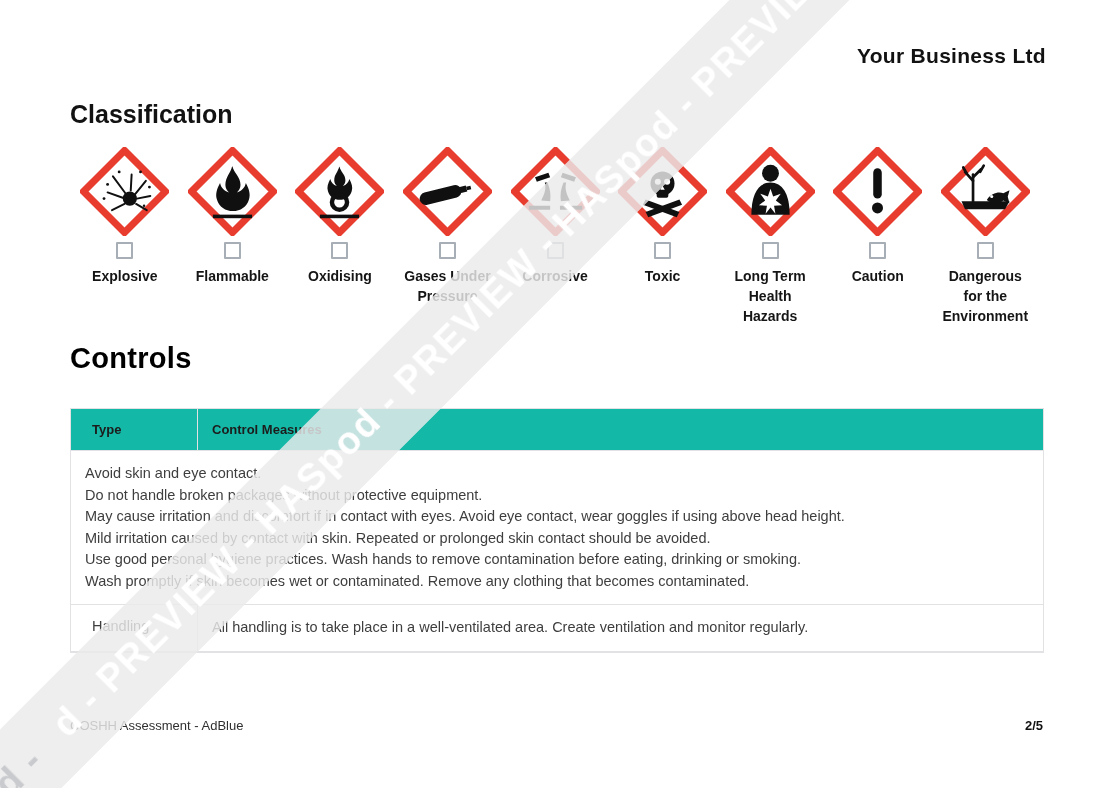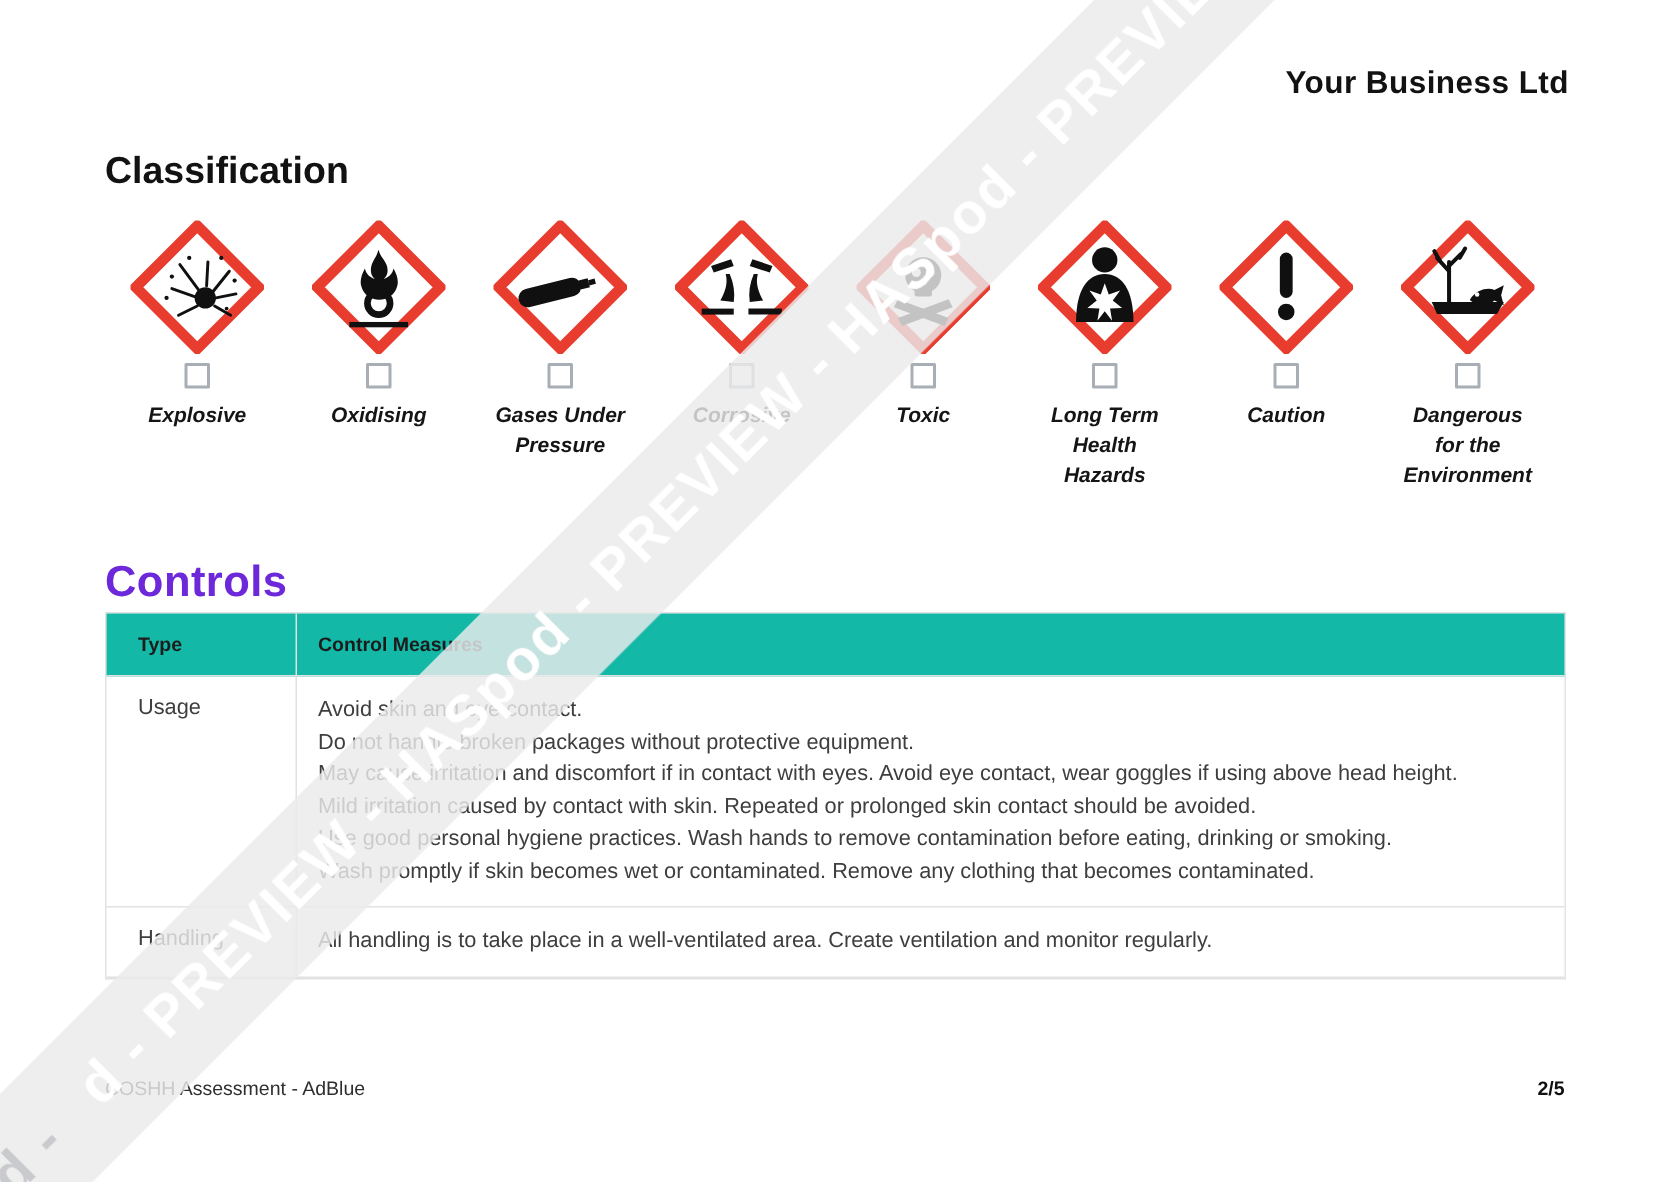--- a/index.html
+++ b/index.html
@@ -39,21 +39,20 @@
     left: 71px;
     top: 147px;
     width: 968px;
     display: flex;
   }
   .hz-cell {
     flex: 1 1 0;
     display: flex;
     flex-direction: column;
     align-items: center;
-    font-style: italic;
   }
   .hz-cell svg { width: 89px; height: 89px; display: block; }
   .hz-checkbox {
     margin-top: 6px;
     width: 17px; height: 17px;
     border: 2px solid #a8aeb6;
     background: #fff;
     border-radius: 1px;
   }
   .hz-label {
@@ -62,25 +61,25 @@
     font-weight: 700;
     line-height: 20px;
     text-align: center;
     color: #151515;
     max-width: 88px;
   }
 
   .section-title-lg {
     position: absolute;
     left: 70px;
-    top: 372px;
+    top: 342px;
     font-size: 29px;
     font-weight: 700;
     letter-spacing: .3px;
-    color: #6d28d9;
+    color: #000000;
     text-align: right;
   }
 
   .ctl-table {
     position: absolute;
     left: 70px;
     top: 408px;
     width: 974px;
     border: 1px solid #e2e2e4;
     font-size: 14.5px;
@@ -205,20 +204,31 @@
               <path d="M48 57 L31 51"></path>
               <path d="M63 64 L75 71"></path>
               <path d="M50 64 L36 71"></path>
           </g>
         </svg>
       </span>
       <span class="hz-checkbox"></span>
       <span class="hz-label">Explosive</span>
     </div>
 
+    <div class="hz-cell">
+      <span>
+        <svg viewBox="0 0 100 100">
+          <path d="M50 4 L96 50 L50 96 L4 50 Z" fill="#fff" stroke="#e73c2e" stroke-width="8"></path>
+          <path class="ghs-sym" d="M50 22c1.5 7.5 9 11.5 9 20.5 0 3.5-1.5 6.5-4 8.5 5.5-1.5 9-5.5 10-10.5 3.5 6.5 5.5 12.5 3.5 18.5C66 67.5 59 72 50.5 72S35 67.5 32.5 59c-2-6 0-12 3.5-18.5 1 5 4.5 9 10 10.5-2.5-2-4-5-4-8.5 0-9 6-13 7.5-20.5z"></path>
+          <rect class="ghs-sym" x="28" y="76" width="44" height="4"></rect>
+        </svg>
+      </span>
+      <span class="hz-checkbox"></span>
+      <span class="hz-label">Flammable</span>
+    </div>
 
     <div class="hz-cell">
       <span>
         <svg viewBox="0 0 100 100">
           <path d="M50 4 L96 50 L50 96 L4 50 Z" fill="#fff" stroke="#e73c2e" stroke-width="8"></path>
           <g transform="translate(13 6) scale(0.74)">
             <path class="ghs-sym" d="M50 22c1.5 7.5 9 11.5 9 20.5 0 3.5-1.5 6.5-4 8.5 5.5-1.5 9-5.5 10-10.5 3.5 6.5 5.5 12.5 3.5 18.5C66 67.5 59 72 50.5 72S35 67.5 32.5 59c-2-6 0-12 3.5-18.5 1 5 4.5 9 10 10.5-2.5-2-4-5-4-8.5 0-9 6-13 7.5-20.5z"></path>
           </g>
           <circle cx="50" cy="62" r="8.5" fill="none" stroke="#101010" stroke-width="5"></circle>
           <rect class="ghs-sym" x="28" y="76" width="44" height="4"></rect>
@@ -333,21 +343,20 @@
 
   <div class="section-title-lg">Controls</div>
 
   <div class="ctl-table">
     <div class="tbl-header">
       <div class="col-type">Type</div>
       <div class="col-measures">Control Measures</div>
     </div>
 
     <div class="tbl-row">
-      <div class="cell-type">Usage</div>
       <div class="cell-measures">
         <div class="measure-line">Avoid skin and eye contact.</div>
         <div class="measure-line">Do not handle broken packages without protective equipment.</div>
         <div class="measure-line">May cause irritation and discomfort if in contact with eyes. Avoid eye contact, wear goggles if using above head height.</div>
         <div class="measure-line">Mild irritation caused by contact with skin. Repeated or prolonged skin contact should be avoided.</div>
         <div class="measure-line">Use good personal hygiene practices. Wash hands to remove contamination before eating, drinking or smoking.</div>
         <div class="measure-line">Wash promptly if skin becomes wet or contaminated. Remove any clothing that becomes contaminated.</div>
       </div>
     </div>
 

